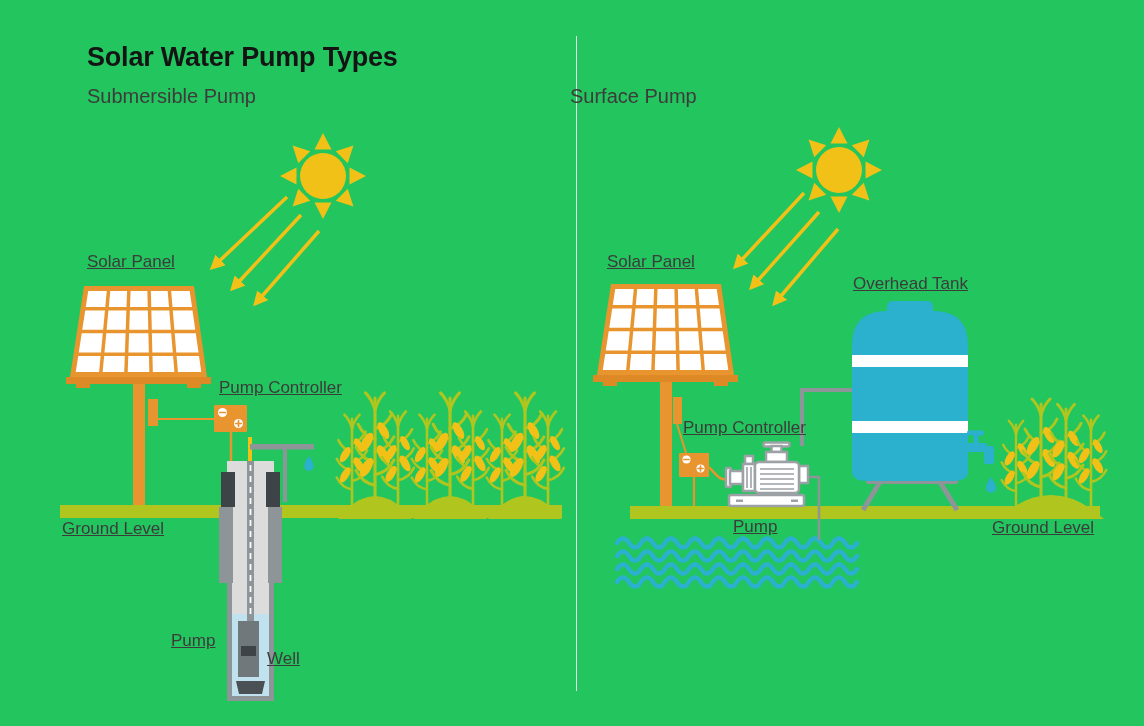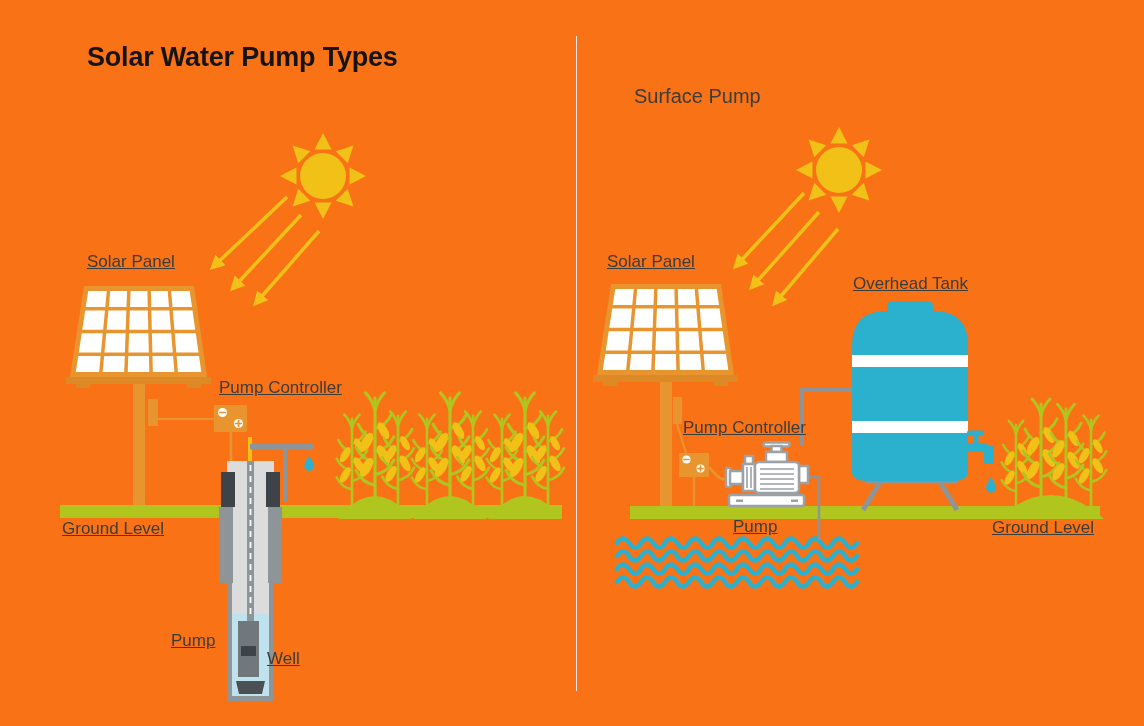--- a/index.html
+++ b/index.html
@@ -3,30 +3,30 @@
 <meta charset="utf-8">
 <style>
   :root{
     --c-yellow:#F2C117; --c-orange:#E8952F; --c-orange-dark:#DD8A26;
     --c-green:#B1C51F; --c-cyan:#2BB0CE; --c-wellwater:#BFE2EE;
     --c-lgray:#DCDCDC; --c-mgray:#8E9599; --c-dgray:#3E4347;
     --c-ogray:#9CA1A5; --c-text:#3C3C3B;
   }
   html,body{margin:0;padding:0;background:#fff;}
   .canvas{
-    position:relative;width:1144px;height:726px;background:#f97316;overflow:hidden;
+    position:relative;width:1144px;height:726px;background:#22c55e;overflow:hidden;
     font-family:"Liberation Sans", sans-serif;
   }
   .gfx{position:absolute;left:0;top:0;}
   .divider{position:absolute;left:576px;top:36px;width:1px;height:655px;background:#E4E4E4;}
   .lbl{position:absolute;font-size:17px;line-height:1.2;color:var(--c-text);white-space:nowrap;text-decoration:underline;}
   .title{position:absolute;left:87px;top:42px;font-size:27px;font-weight:bold;color:#141414;letter-spacing:-.2px;}
   .subtitle{position:absolute;font-size:20px;color:var(--c-text);}
   .sub-left{left:87px;top:85px;}
-  .sub-right{left:634px;top:85px;text-align:right;}
+  .sub-right{left:570px;top:85px;text-align:right;}
 
   
   .sun-fill{fill:var(--c-yellow);}
   .arrow-line{stroke:var(--c-yellow);stroke-width:3.5;fill:none;}
   .arrow-head{fill:var(--c-yellow);}
   .orange-fill{fill:var(--c-orange);}
   .panel-frame{fill:var(--c-orange);}
   .panel-cell{fill:#fff;}
   .panel-dark{fill:var(--c-orange-dark);}
   .wire{stroke:var(--c-orange);fill:none;}
@@ -295,20 +295,21 @@
         <use href="#stalk" transform="translate(1066,503) scale(0.95)"></use>
         <use href="#stalk" transform="translate(1091,504) scale(0.85)"></use>
         <path class="green-fill" d="M998,519 Q1051,471 1104,519 Z"></path>
       </g>
     </g>
   </svg>
 
   <div class="divider"></div>
 
   <div class="title">Solar Water Pump Types</div>
+  <div class="subtitle sub-left">Submersible Pump</div>
   <div class="subtitle sub-right">Surface Pump</div>
 
   <div class="lbl" style="left:87px;top:252px;">Solar Panel</div>
   <div class="lbl" style="left:219px;top:378px;">Pump Controller</div>
   <div class="lbl" style="left:62px;top:519px;">Ground Level</div>
   <div class="lbl" style="left:171px;top:631px;">Pump</div>
   <div class="lbl" style="left:267px;top:649px;">Well</div>
 
   <div class="lbl" style="left:607px;top:252px;">Solar Panel</div>
   <div class="lbl" style="left:853px;top:274px;text-align:center;">Overhead Tank</div>

